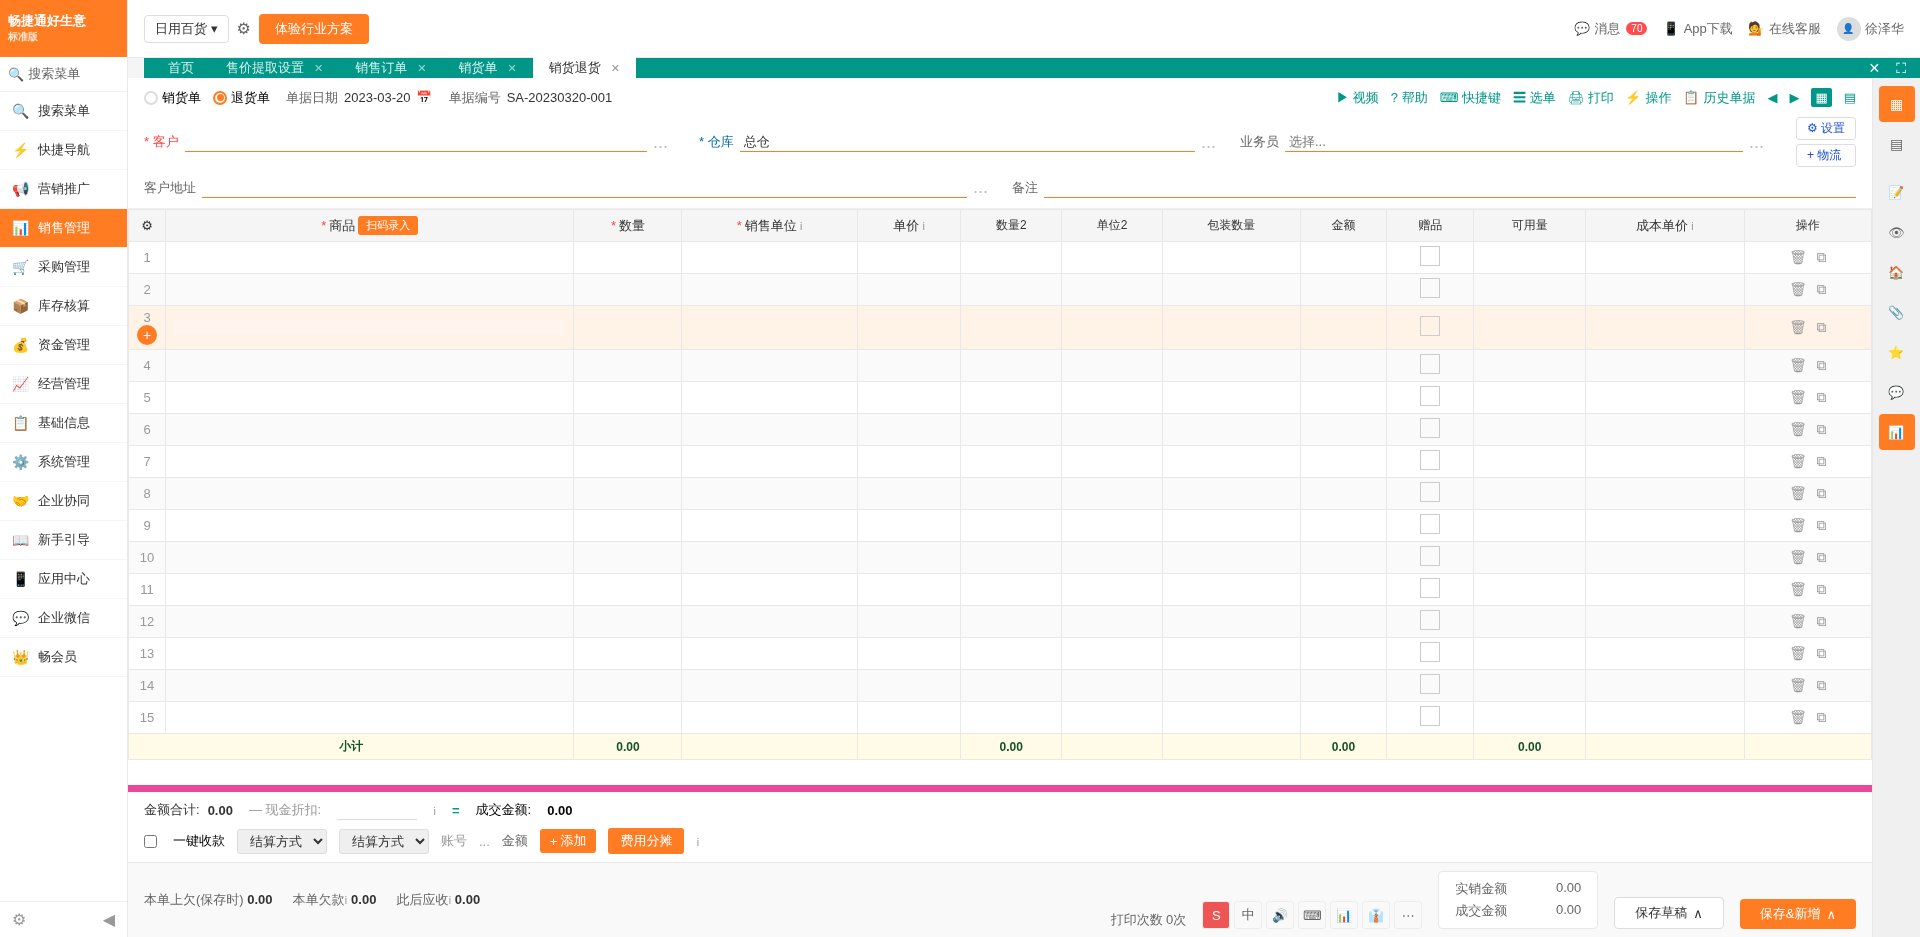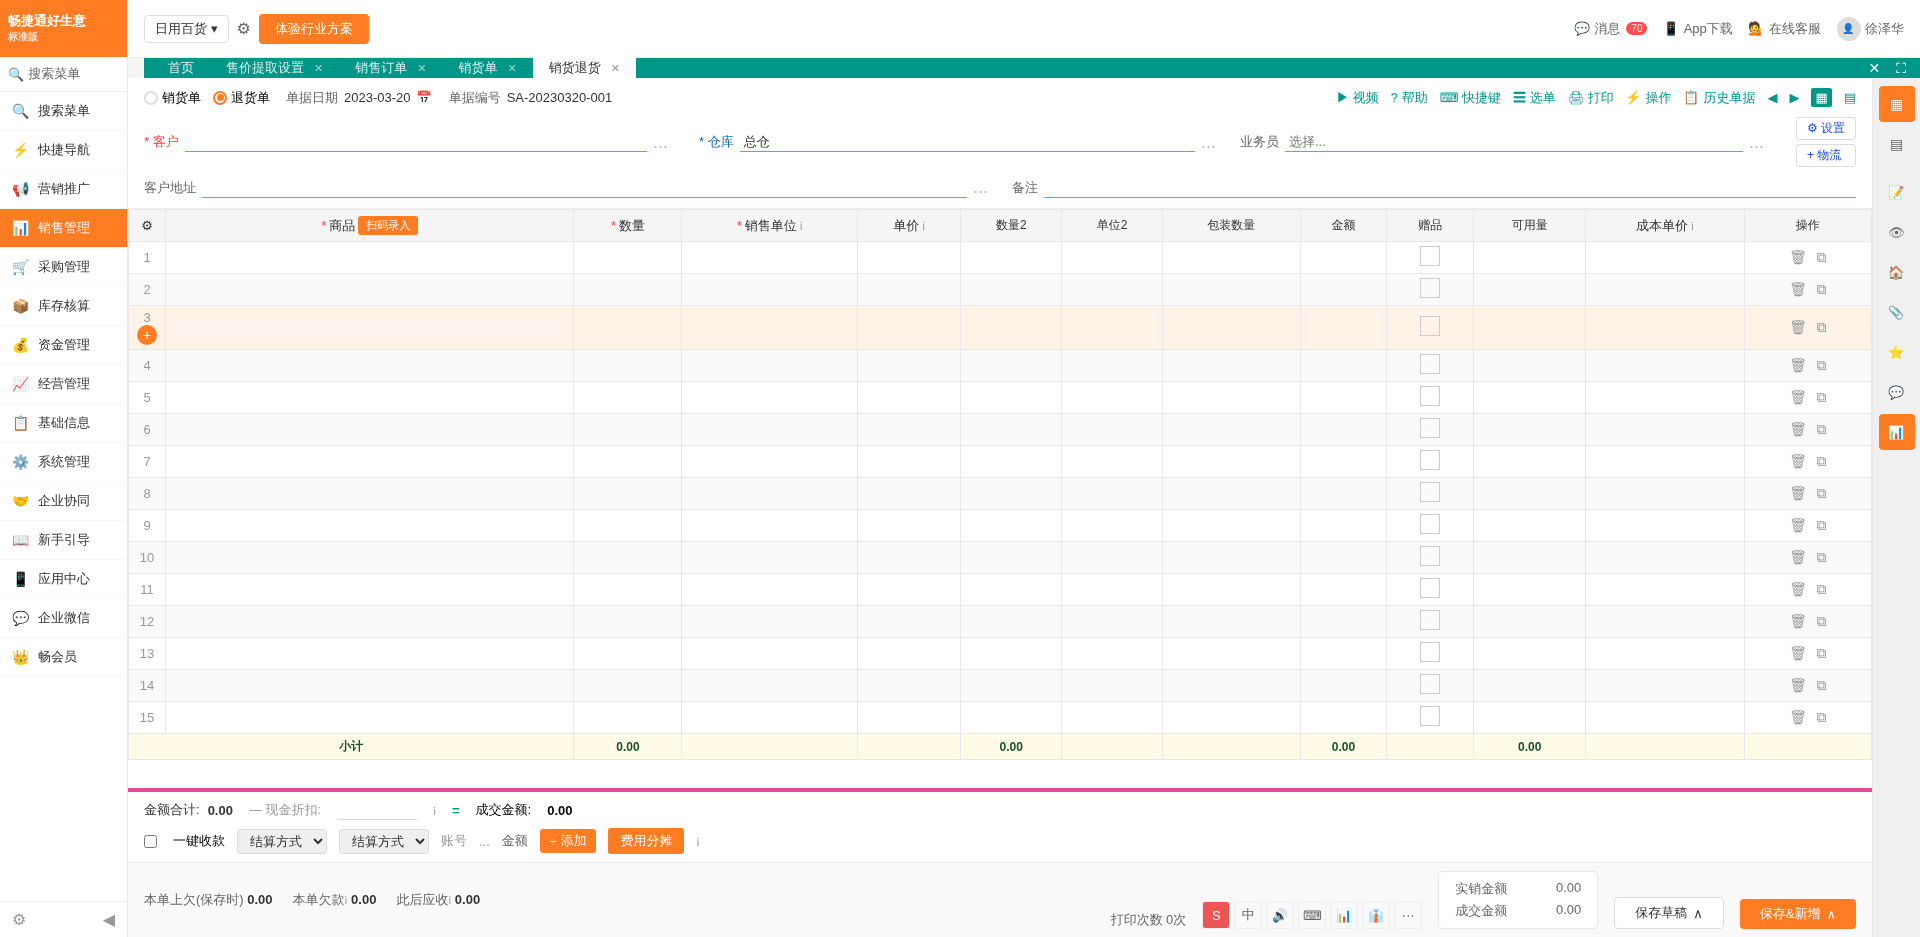--- a/index.html
+++ b/index.html
@@ -73,21 +73,21 @@
     tr.active-row { background: #fff3e8 !important; }
     .row-num { color: #999; }
     .checkbox-cell { width: 20px; height: 20px; border: 1px solid #ccc; display: inline-block; cursor: pointer; }
     .icon-btn { cursor: pointer; color: #999; font-size: 14px; margin: 0 3px; }
     .add-row-btn { width: 20px; height: 20px; background: #ff7c22; color: #fff; border: none; border-radius: 50%; cursor: pointer; display: flex; align-items: center; justify-content: center; font-size: 14px; }
     .scan-btn { background: #ff7c22; color: #fff; border: none; padding: 2px 8px; border-radius: 3px; font-size: 11px; cursor: pointer; }
     .subtotal-row { background: #fffbe6 !important; font-weight: bold; }
     .subtotal-row td { color: #14532d; }
 
     
-    .footer { border-top: 4px solid #ec4899; padding: 8px 16px; flex-shrink: 0; }
+    .footer { border-top: 7px solid #ec4899; padding: 8px 16px; flex-shrink: 0; }
     .footer-row1 { display: flex; align-items: center; gap: 16px; margin-bottom: 8px; }
     .footer-sum { display: flex; align-items: center; gap: 8px; color: #333; }
     .footer-sep { color: #999; }
     .footer-eq { color: #009688; font-weight: bold; }
     .footer-row2 { display: flex; align-items: center; gap: 12px; }
     .footer-check { display: flex; align-items: center; gap: 16px; cursor: pointer; }
     .footer-select { border: 1px solid #ddd; padding: 3px 8px; border-radius: 3px; color: #333; }
     .footer-add-btn { background: #ff7c22; color: #fff; border: none; padding: 3px 10px; border-radius: 3px; cursor: pointer; display: flex; align-items: center; gap: 3px; }
     .footer-tag-btn { background: #ff7c22; color: #fff; border: none; padding: 4px 12px; border-radius: 3px; cursor: pointer; }
     .print-info { color: #666; font-size: 12px; }

